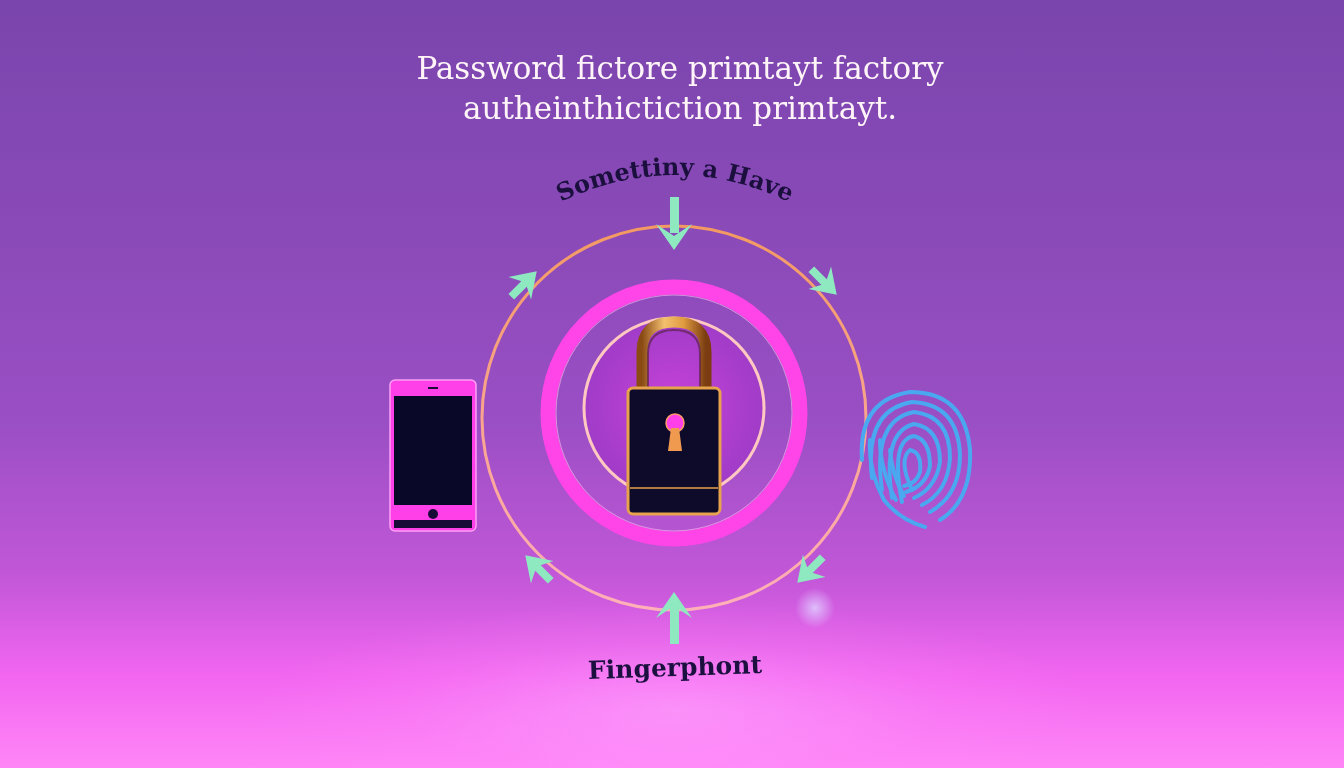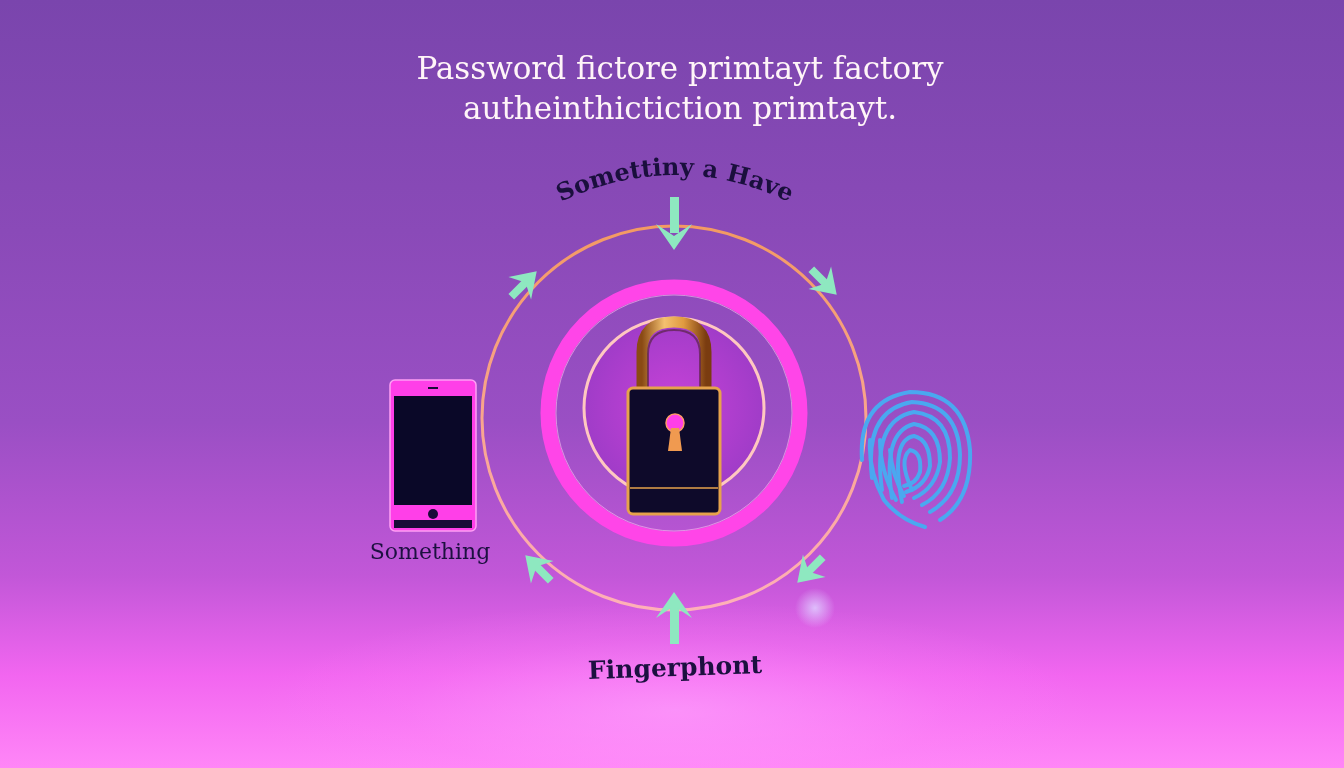--- a/index.html
+++ b/index.html
@@ -122,16 +122,15 @@
   </g>
 
   <circle cx="815" cy="608" r="20" fill="url(#sparkle)"></circle>
 
   <text class="label-dark" font-size="24" font-weight="bold">
     <textPath href="#topArc" startOffset="50%" text-anchor="middle">Somettiny a Have</textPath>
   </text>
 </svg>
 
 <div class="caption" style="left:350px; top:538px; width:160px;">
-  <div>Something</div>
 </div>
 
 <div class="caption" style="left:560px; top:654px; width:230px; font-size:25px; font-weight:bold; transform:rotate(-2deg);">Fingerphont</div>
 
 </body></html>

